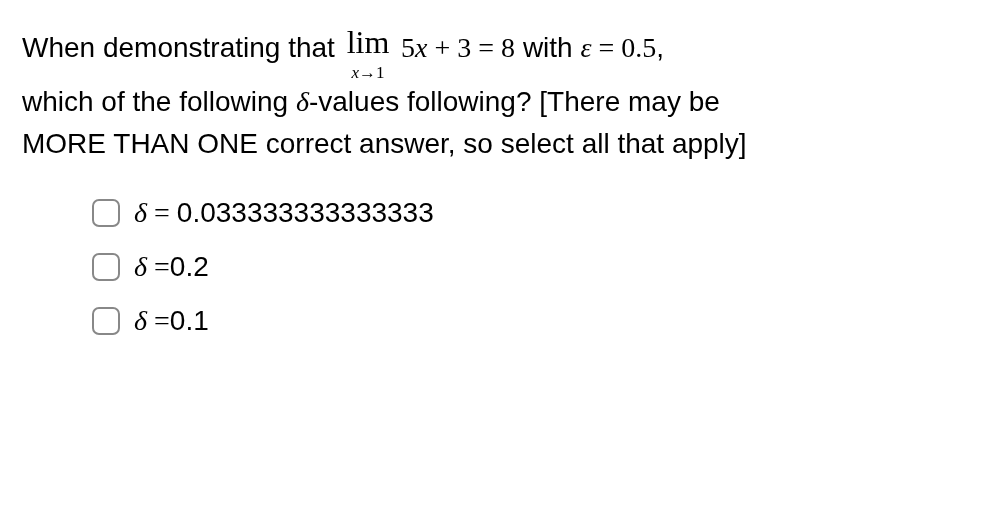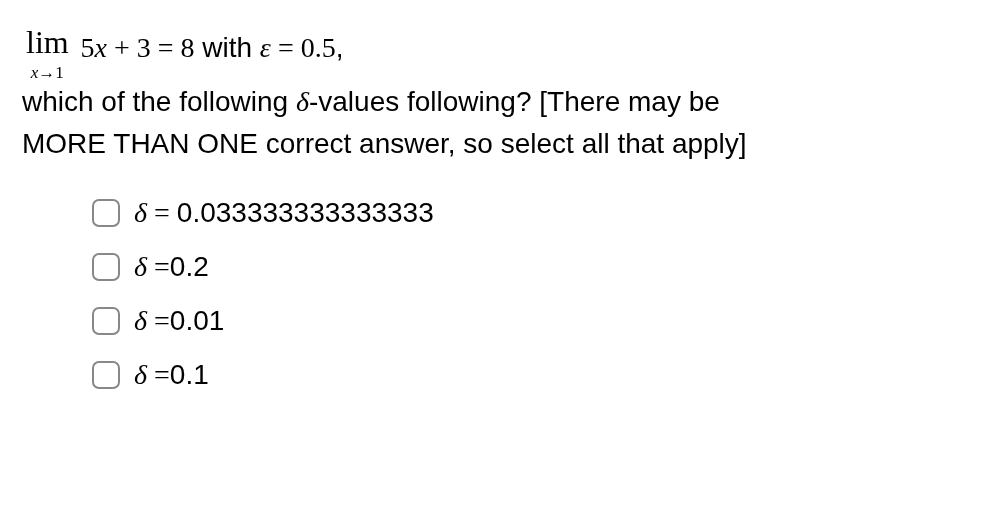--- a/index.html
+++ b/index.html
@@ -73,21 +73,21 @@
     }
     .italic-var {
       font-style: italic;
       font-family: 'Cambria Math', 'Times New Roman', serif;
     }
   </style>
 </head>
 <body>
 
 <div class="question-text">
-  <span class="lim-block math"><span class="lim-top">lim</span><span class="lim-bottom"><span class="italic-var">x</span><span>→</span><span>1</span></span></span>
+  <span>When demonstrating that </span><span class="lim-block math"><span class="lim-top">lim</span><span class="lim-bottom"><span class="italic-var">x</span><span>→</span><span>1</span></span></span>
   <span class="math"><span>5</span><span class="italic-var">x</span><span> + </span><span>3</span><span> = </span><span>8</span></span><span> with </span><span class="math italic-var">ε</span><span class="math"> = </span><span class="math">0.5</span><span>,</span>
   <br>
   <span>which of the following </span><span class="math italic-var">δ</span><span>-values following? [There may be</span>
   <br>
   <span>MORE THAN ONE correct answer, so select all that apply]</span>
 </div>
 
 <div class="options">
   <div class="option-row">
     <div class="checkbox"></div>
@@ -97,22 +97,16 @@
   </div>
   <div class="option-row">
     <div class="checkbox"></div>
     <div class="option-label">
       <span class="delta">δ</span><span class="eq-tight"> =</span><span>0.2</span>
     </div>
   </div>
   <div class="option-row">
     <div class="checkbox"></div>
     <div class="option-label">
-      <span class="delta">δ</span><span class="eq-tight"> =</span><span>0.01</span>
-    </div>
-  </div>
-  <div class="option-row">
-    <div class="checkbox"></div>
-    <div class="option-label">
       <span class="delta">δ</span><span class="eq-tight"> =</span><span>0.1</span>
     </div>
   </div>
 </div>
 
 </body></html>

